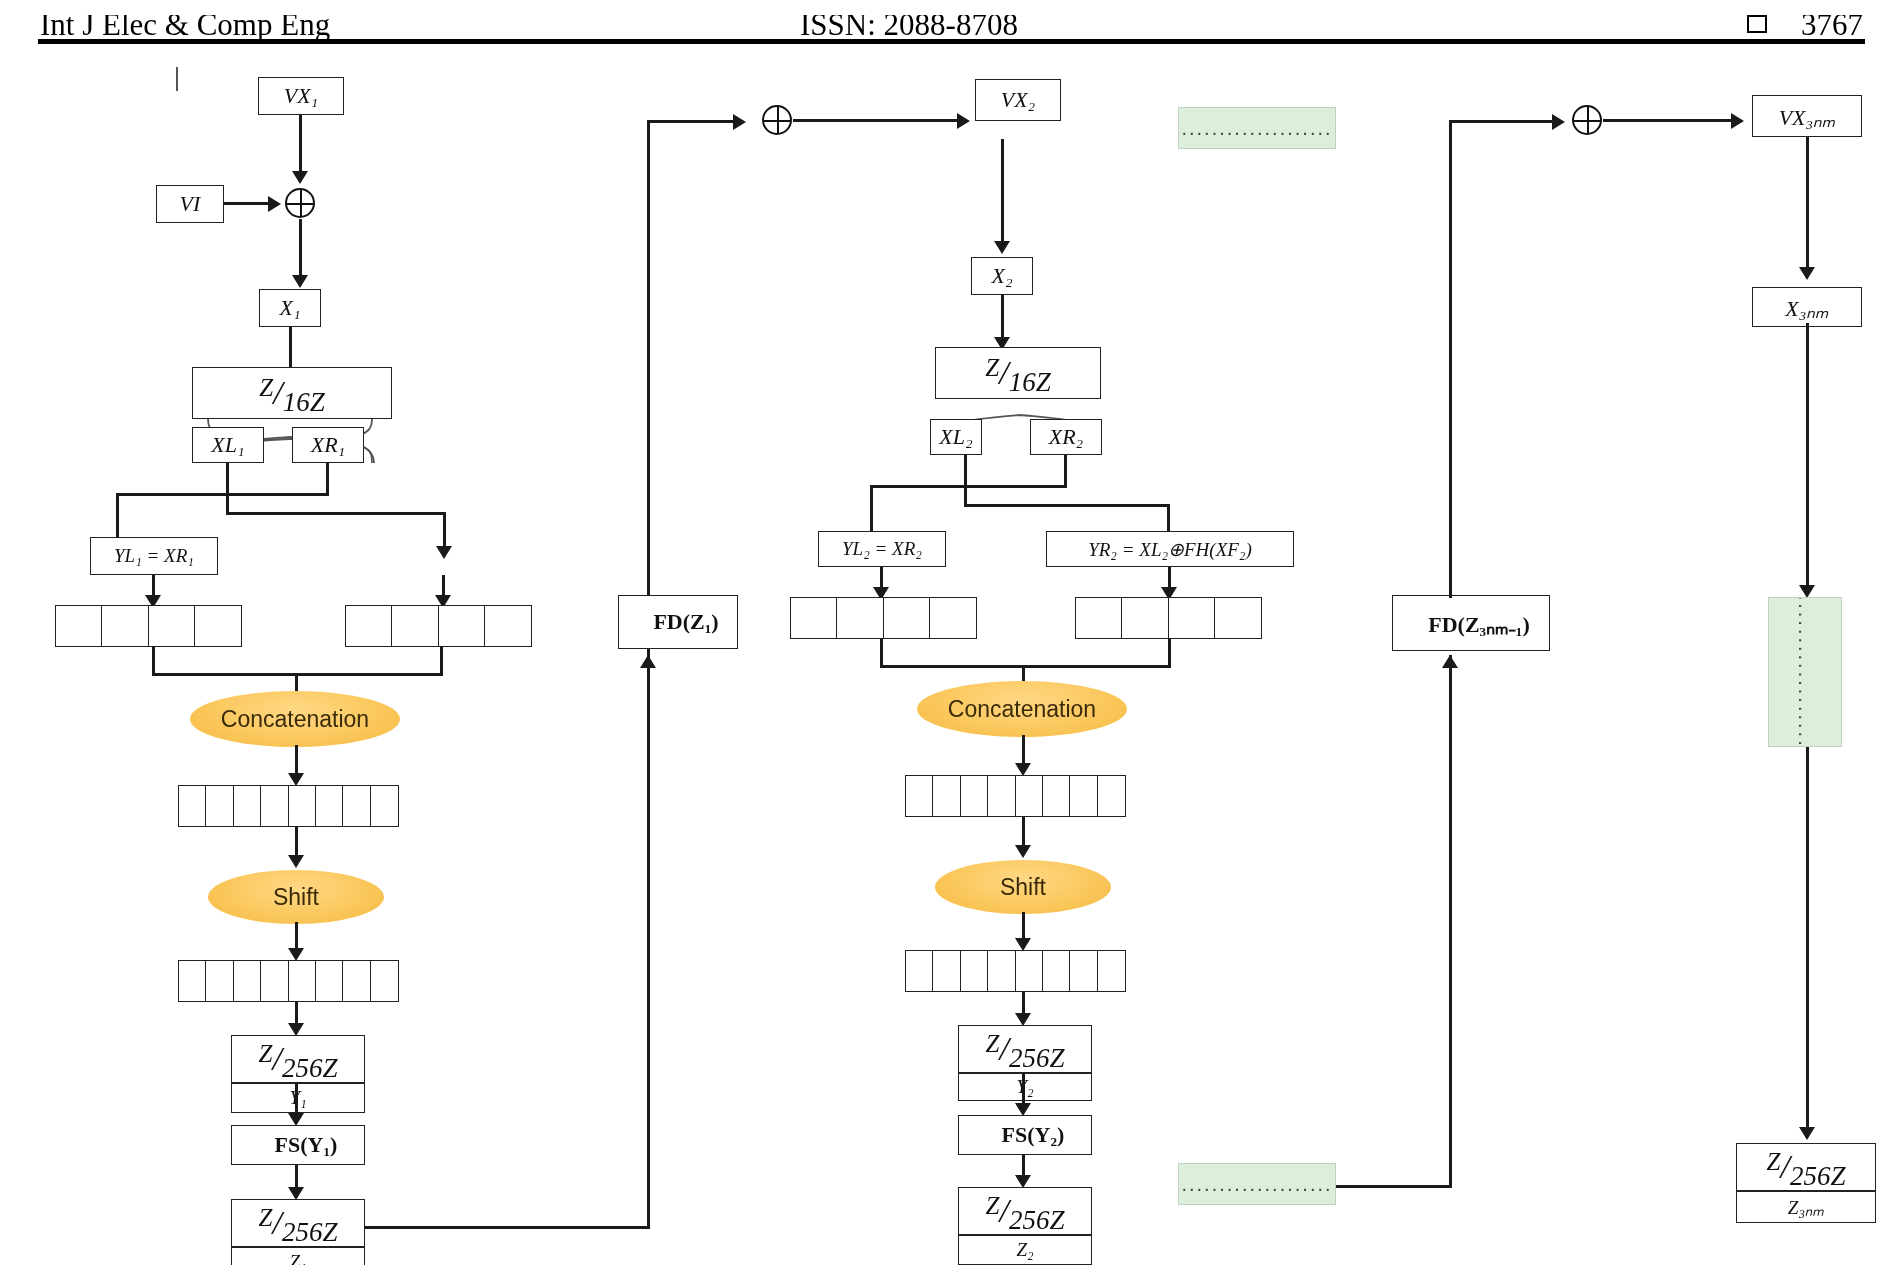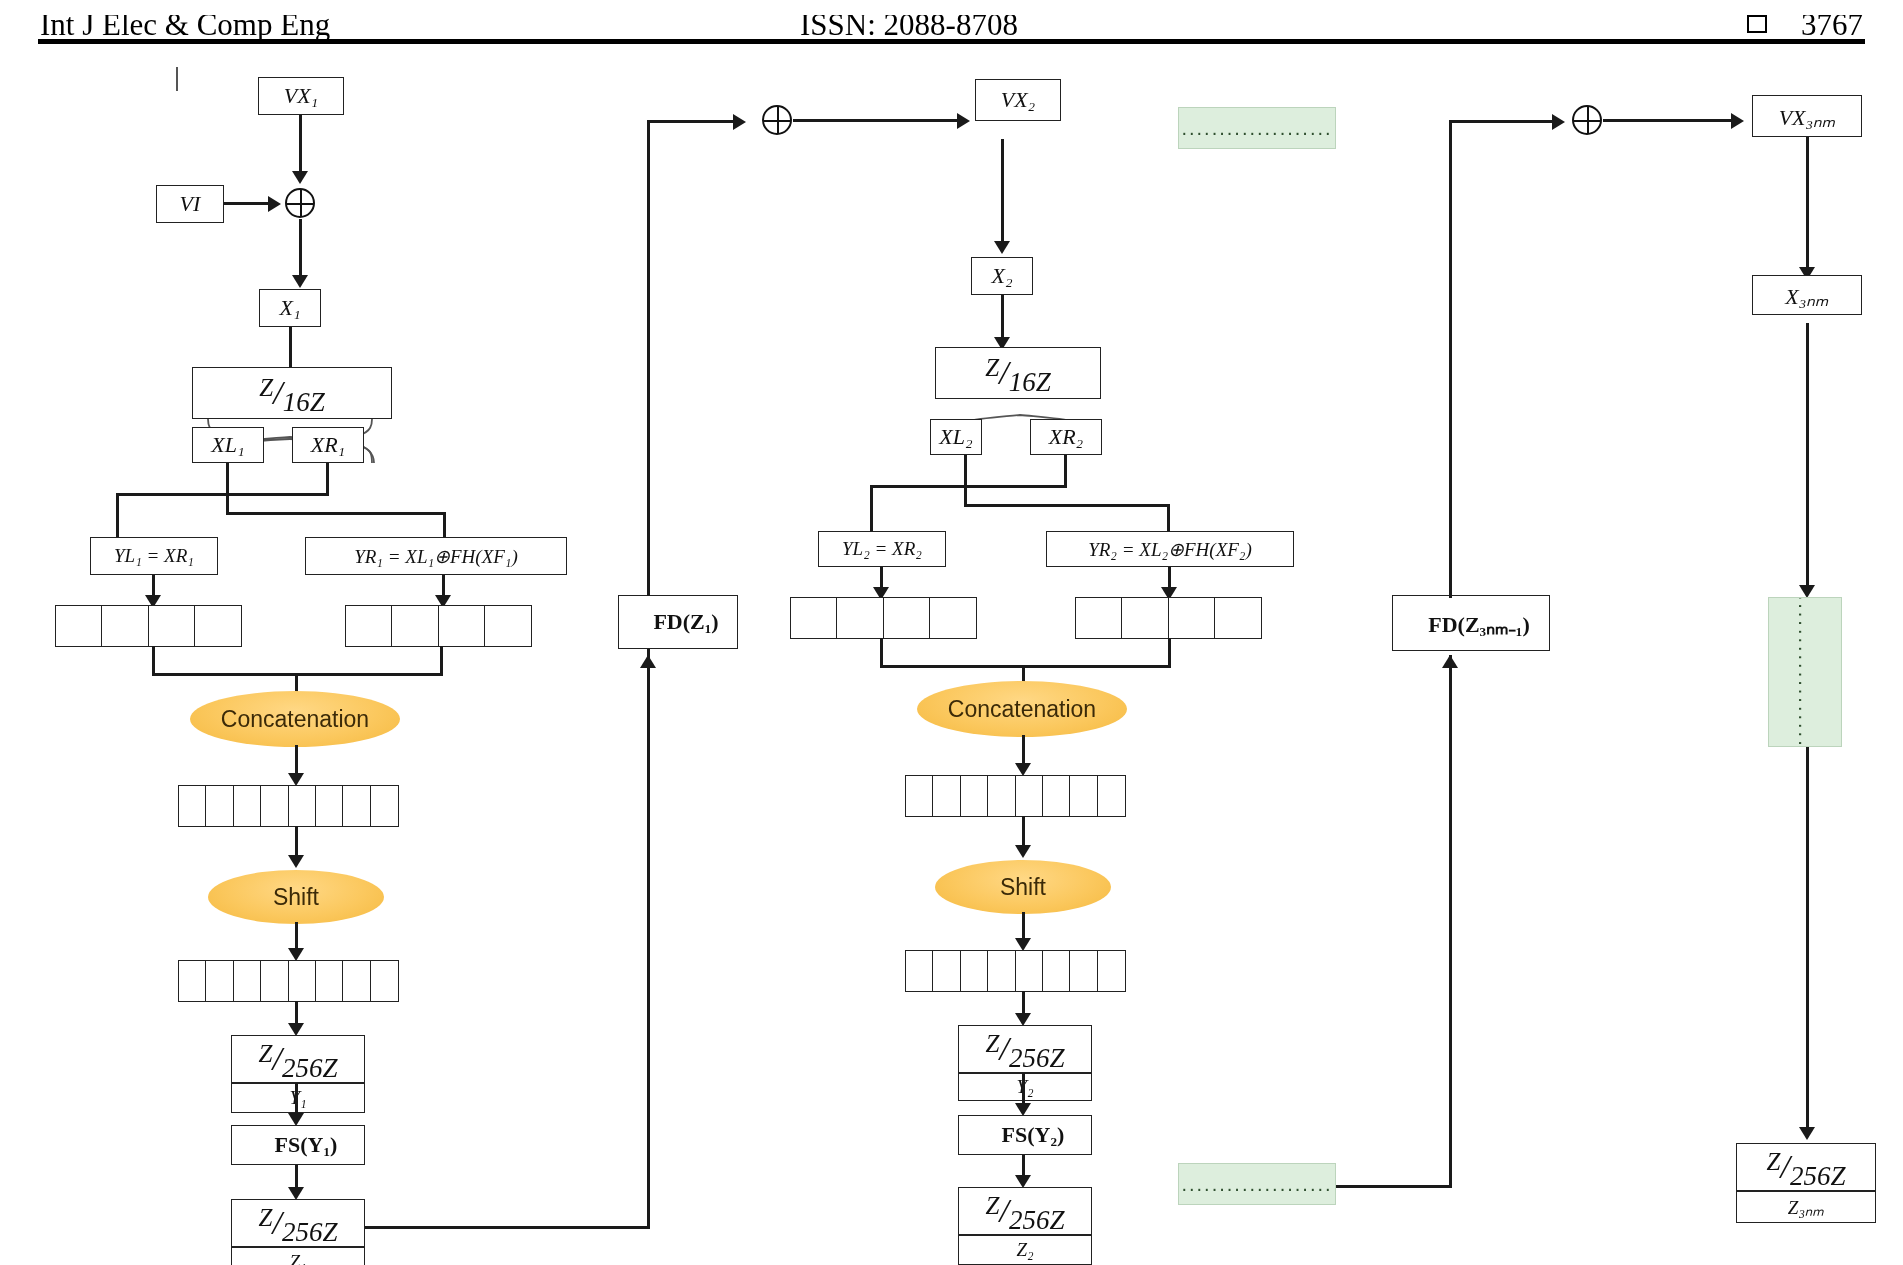--- a/index.html
+++ b/index.html
@@ -113,21 +113,20 @@
   <div class="ln hl" style="left:226px;top:497px;width:220px;"></div>
   <div class="ln vl" style="left:443px;top:497px;height:40px;"></div>
   <div class="ah-d" style="left:436px;top:531px;"></div>
 
   <div class="ln vl" style="left:326px;top:448px;height:32px;"></div>
   <div class="ln hl" style="left:116px;top:478px;width:213px;"></div>
   <div class="ln vl" style="left:116px;top:478px;height:58px;"></div>
   <div class="ah-d" style="left:109px;top:531px;"></div>
 
   <div class="node sml ital" style="left:90px;top:522px;width:128px;height:38px;">YL₁ = XR₁</div>
-  <div class="node sml ital" style="left:305px;top:522px;width:262px;height:38px;">YR₁ = XL₁⊕FH(XF₁)</div>
 
   <div class="ln vl" style="left:152px;top:560px;height:30px;"></div>
   <div class="ah-d" style="left:145px;top:580px;"></div>
   <div class="ln vl" style="left:442px;top:560px;height:30px;"></div>
   <div class="ah-d" style="left:435px;top:580px;"></div>
 
   <div class="strip" id="s-r1-left" style="left:55px;top:590px;">
       <i style="width: 48px; height: 42px;"></i>
       <i style="width: 48px; height: 42px;"></i>
       <i style="width: 48px; height: 42px;"></i>
@@ -352,21 +351,21 @@
 
   <div class="xor" style="left:1572px;top:90px;"></div>
   <div class="ln hl" style="left:1603px;top:104px;width:132px;"></div>
   <div class="ah-r" style="left:1731px;top:98px;"></div>
 
   <div class="node med ital" style="left:1752px;top:80px;width:110px;height:42px;">VX₃ₙₘ</div>
 
   <div class="ln vl" style="left:1806px;top:122px;height:136px;"></div>
   <div class="ah-d" style="left:1799px;top:252px;"></div>
 
-  <div class="node med ital" style="left:1752px;top:260px;width:110px;height:40px;">X₃ₙₘ</div>
+  <div class="node med ital" style="left:1752px;top:272px;width:110px;height:40px;">X₃ₙₘ</div>
 
   <div class="ln vl" style="left:1806px;top:308px;height:268px;"></div>
   <div class="ah-d" style="left:1799px;top:570px;"></div>
 
   <div class="green vert" style="left:1768px;top:582px;width:74px;height:150px;">........................</div>
 
   <div class="ln vl" style="left:1806px;top:732px;height:390px;"></div>
   <div class="ah-d" style="left:1799px;top:1112px;"></div>
 
   <div class="node" style="left:1736px;top:1128px;width:140px;height:48px;">

